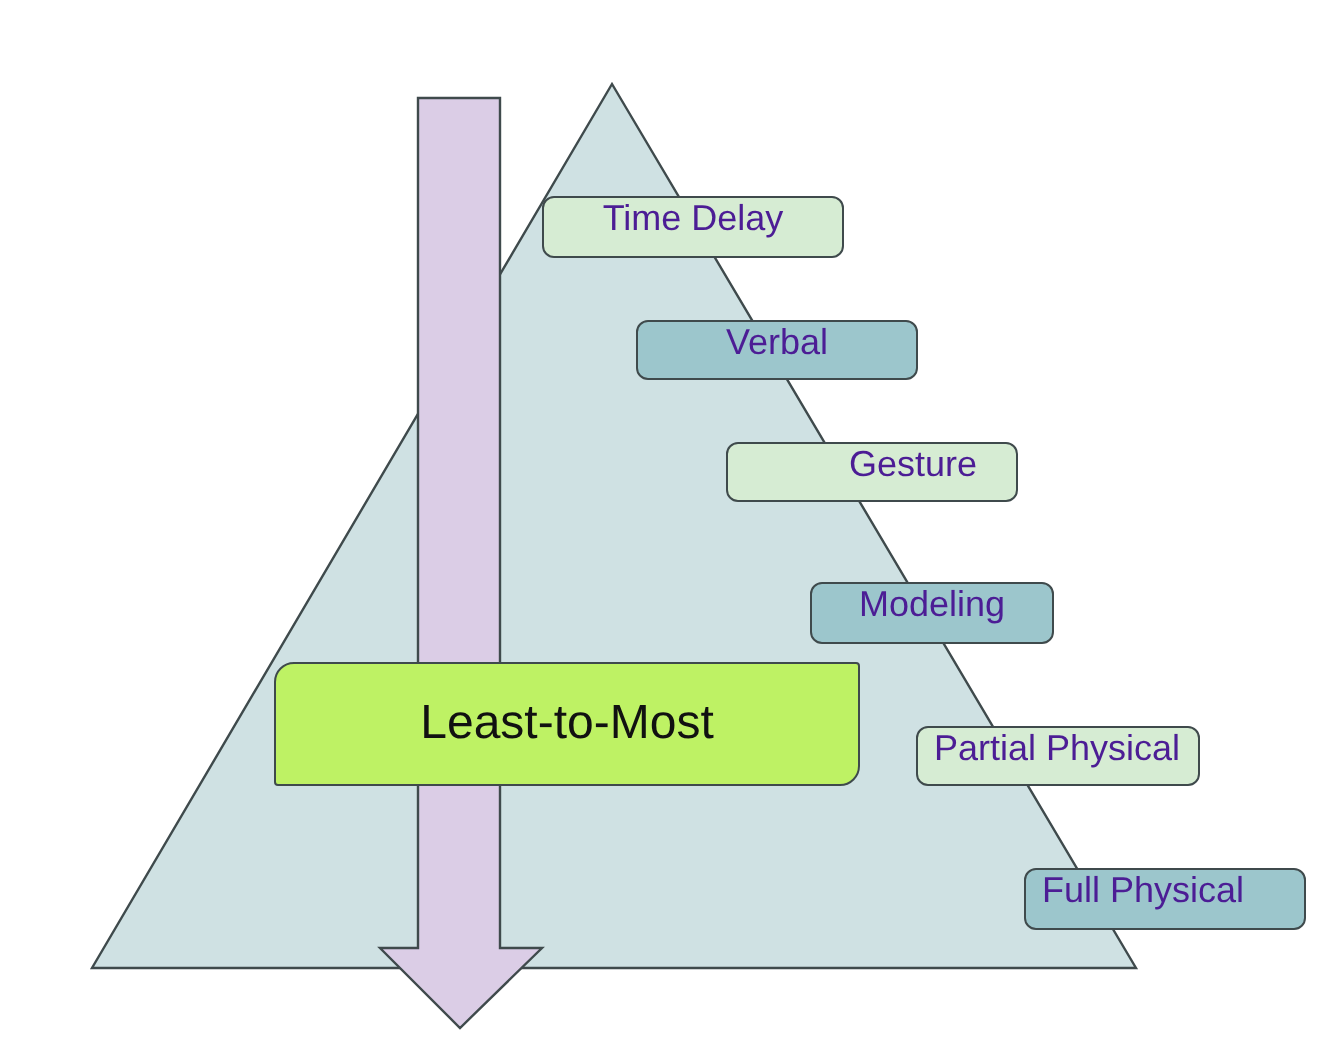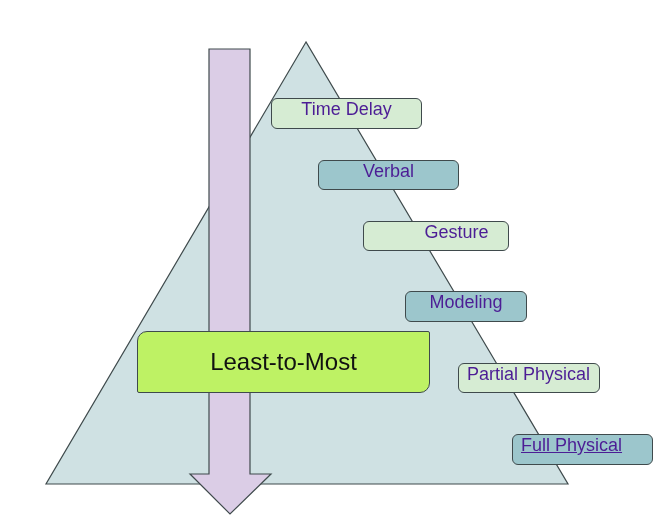--- a/index.html
+++ b/index.html
@@ -28,19 +28,19 @@
   </div>
 <div class="box light center" style="left:363px;top:221px;width:146px;height:30px;padding-left:41px;">
     <span>Gesture</span>
   </div>
 <div class="box teal center" style="left:405px;top:291px;width:122px;height:31px;">
     <span>Modeling</span>
   </div>
 <div class="box light left" style="left:458px;top:363px;width:142px;height:30px;">
     <span>Partial Physical</span>
   </div>
-<div class="box teal left" style="left:512px;top:434px;width:141px;height:31px;text-decoration:underline;">
+<div class="box teal left" style="left:512px;top:434px;width:141px;height:31px;">
     <span>Full Physical</span>
   </div>
 
 <div class="main">
     <span>Least-to-Most</span>
   </div>
 
 </body></html>

